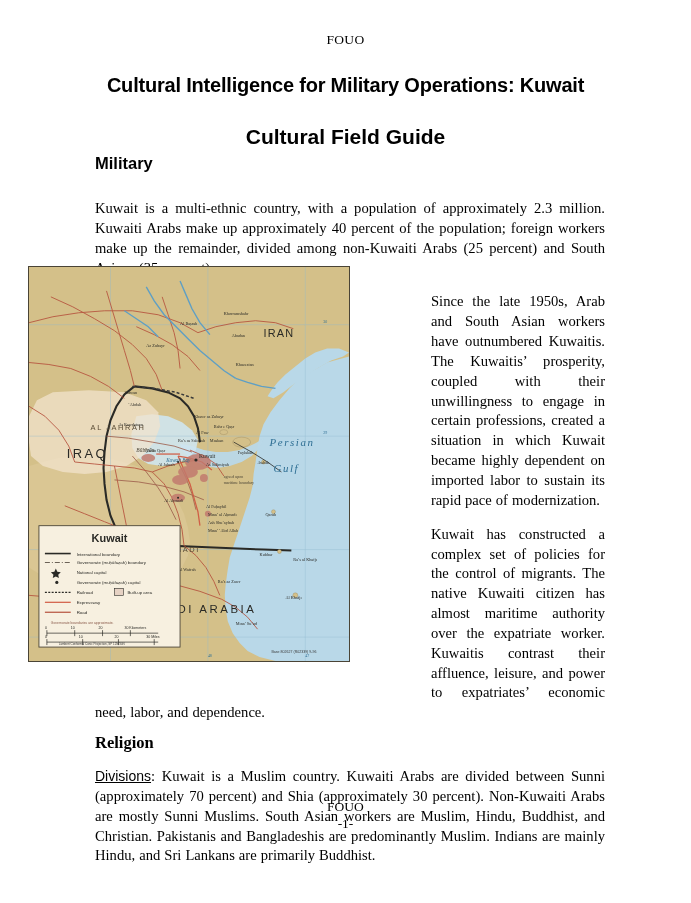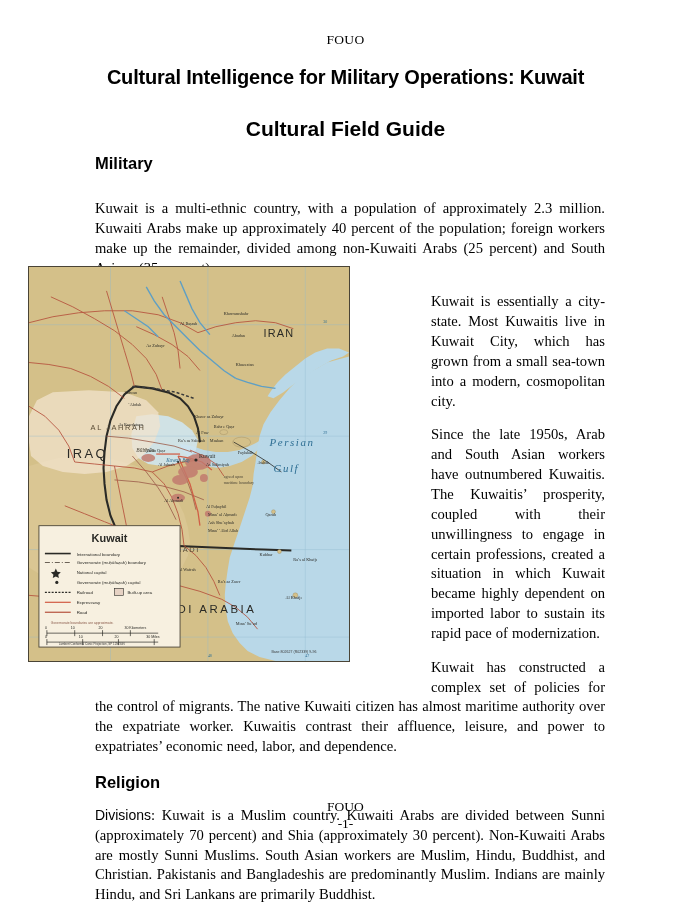--- a/index.html
+++ b/index.html
@@ -23,21 +23,21 @@
     font-size:13.5px;
     letter-spacing:.3px;
     padding-top:32px;
   }
   .doc-title{
     text-align:center;
     font-family:"Liberation Sans", sans-serif;
     font-weight:bold;
     font-size:20px;
     letter-spacing:-0.2px;
-    margin-top:18px;
+    margin-top:26px;
   }
   .guide-title{
     text-align:center;
     font-family:"Liberation Sans", sans-serif;
     font-weight:bold;
     font-size:21px;
     margin-top:28px;
   }
   .section-h{
     font-family:"Liberation Sans", sans-serif;
@@ -56,20 +56,21 @@
     font-size:14.6px;
     line-height:1.36;
     text-align:justify;
     margin:14px 0 0 0;
     word-spacing:0.4px;
   }
   p.body.first{margin-top:26px;}
   .lead{
     font-family:"Liberation Sans", sans-serif;
     font-size:14px;
+    text-decoration:underline;
   }
   
   .map-float{
     float:left;
     width:322px;
     height:396px;
     margin:6px 14px 8px 0;
     shape-margin:6px;
   }
   .map-wrap{
@@ -108,27 +109,26 @@
   <div class="guide-title">Cultural Field Guide</div>
 
   <div class="content">
 
     <div class="section-h">Military</div>
 
     <p class="body first">Kuwait is a multi-ethnic country, with a population of approximately 2.3 million.  Kuwaiti Arabs make up approximately 40 percent of the population; foreign workers make up the remainder, divided among non-Kuwaiti Arabs (25 percent) and South Asians (35 percent).</p>
 
     <div class="map-float"></div>
 
-    <p class="body">Kuwait is essentially a city-state.  Most Kuwaitis live in Kuwait City, which has grown from a small sea-town into a modern, cosmopolitan city.</p>
 
     <p class="body">Since the late 1950s, Arab and South Asian workers have outnumbered Kuwaitis.  The Kuwaitis’ prosperity, coupled with their unwillingness to engage in certain professions, created a situation in which Kuwait became highly dependent on imported labor to sustain its rapid pace of modernization.</p>
 
     <p class="body">Kuwait has constructed a complex set of policies for the control of migrants.  The native Kuwaiti citizen has almost maritime authority over the expatriate worker.  Kuwaitis contrast their affluence, leisure, and power to expatriates’ economic need, labor, and dependence.</p>
 
-    <div class="section-h" style="margin-top:16px;">Religion</div>
+    <div class="section-h" style="margin-top:10px;font-family:Liberation Serif, serif;">Religion</div>
 
     <p class="body"><span class="lead">Divisions</span><span>: Kuwait is a Muslim country.  Kuwaiti Arabs are divided between Sunni (approximately 70 percent) and Shia (approximately 30 percent).  Non-Kuwaiti Arabs are mostly Sunni Muslims.  South Asian workers are Muslim, Hindu, Buddhist, and Christian.  Pakistanis and Bangladeshis are predominantly Muslim.  Indians are mainly Hindu, and Sri Lankans are primarily Buddhist.</span></p>
 
     <div class="clearer"></div>
   </div>
 
   <div class="map-wrap">
     <svg class="map-svg" viewBox="0 0 322 396" preserveAspectRatio="none">
       <defs>
         <clipPath id="mclip">

